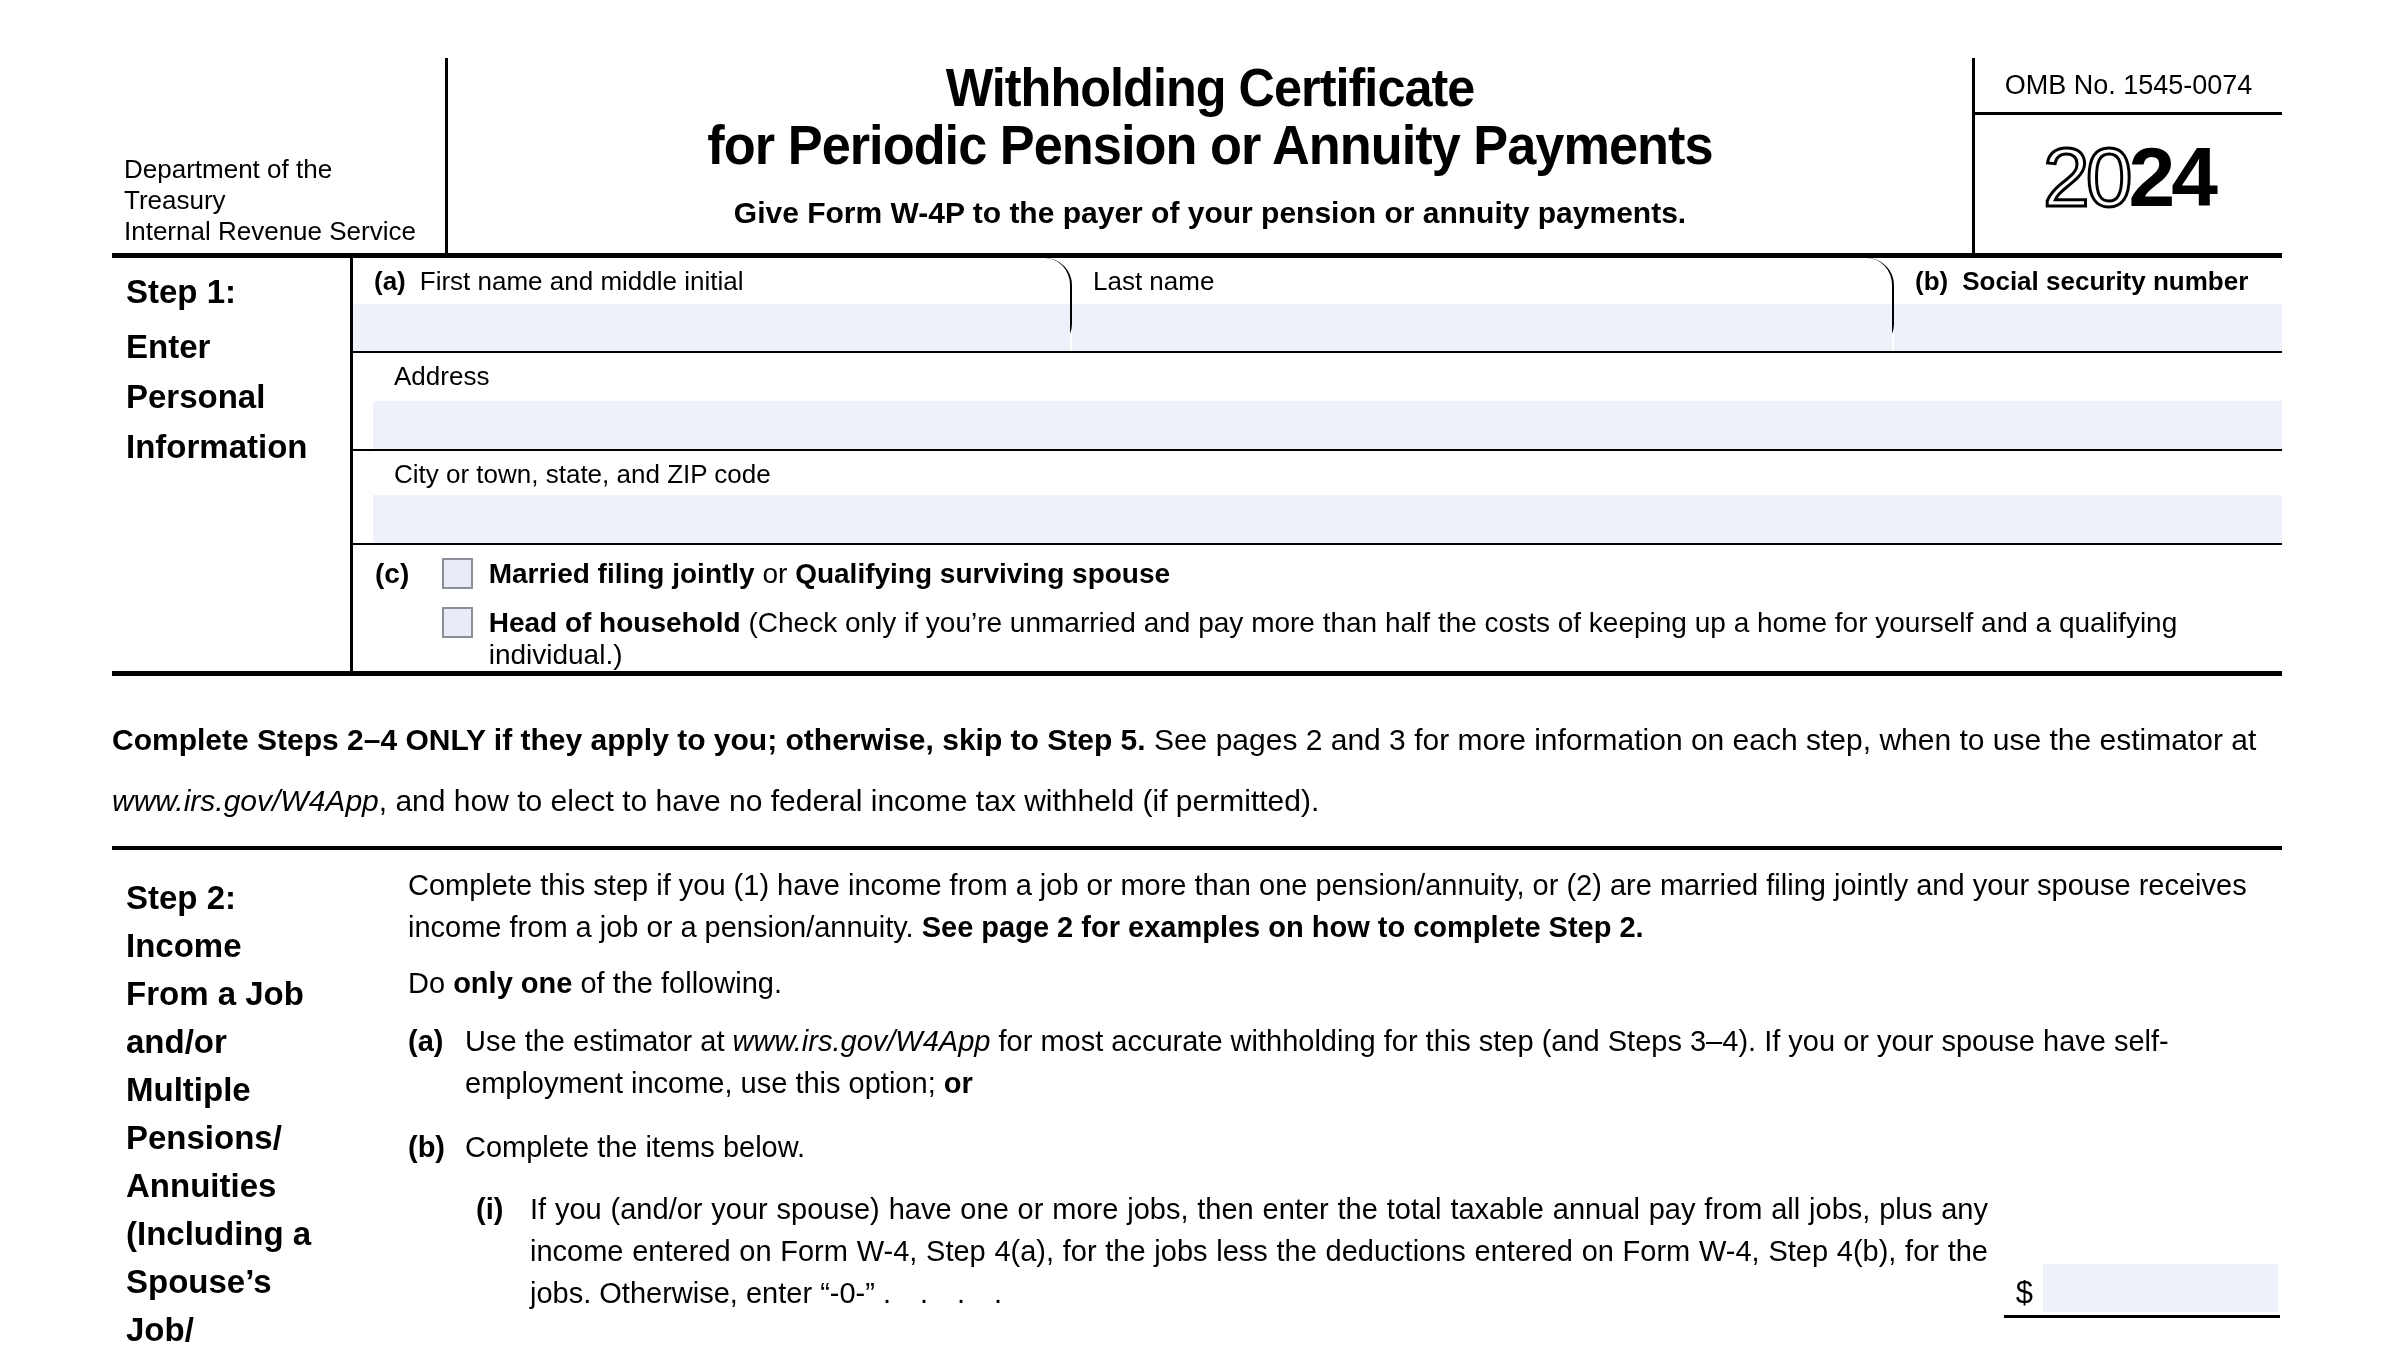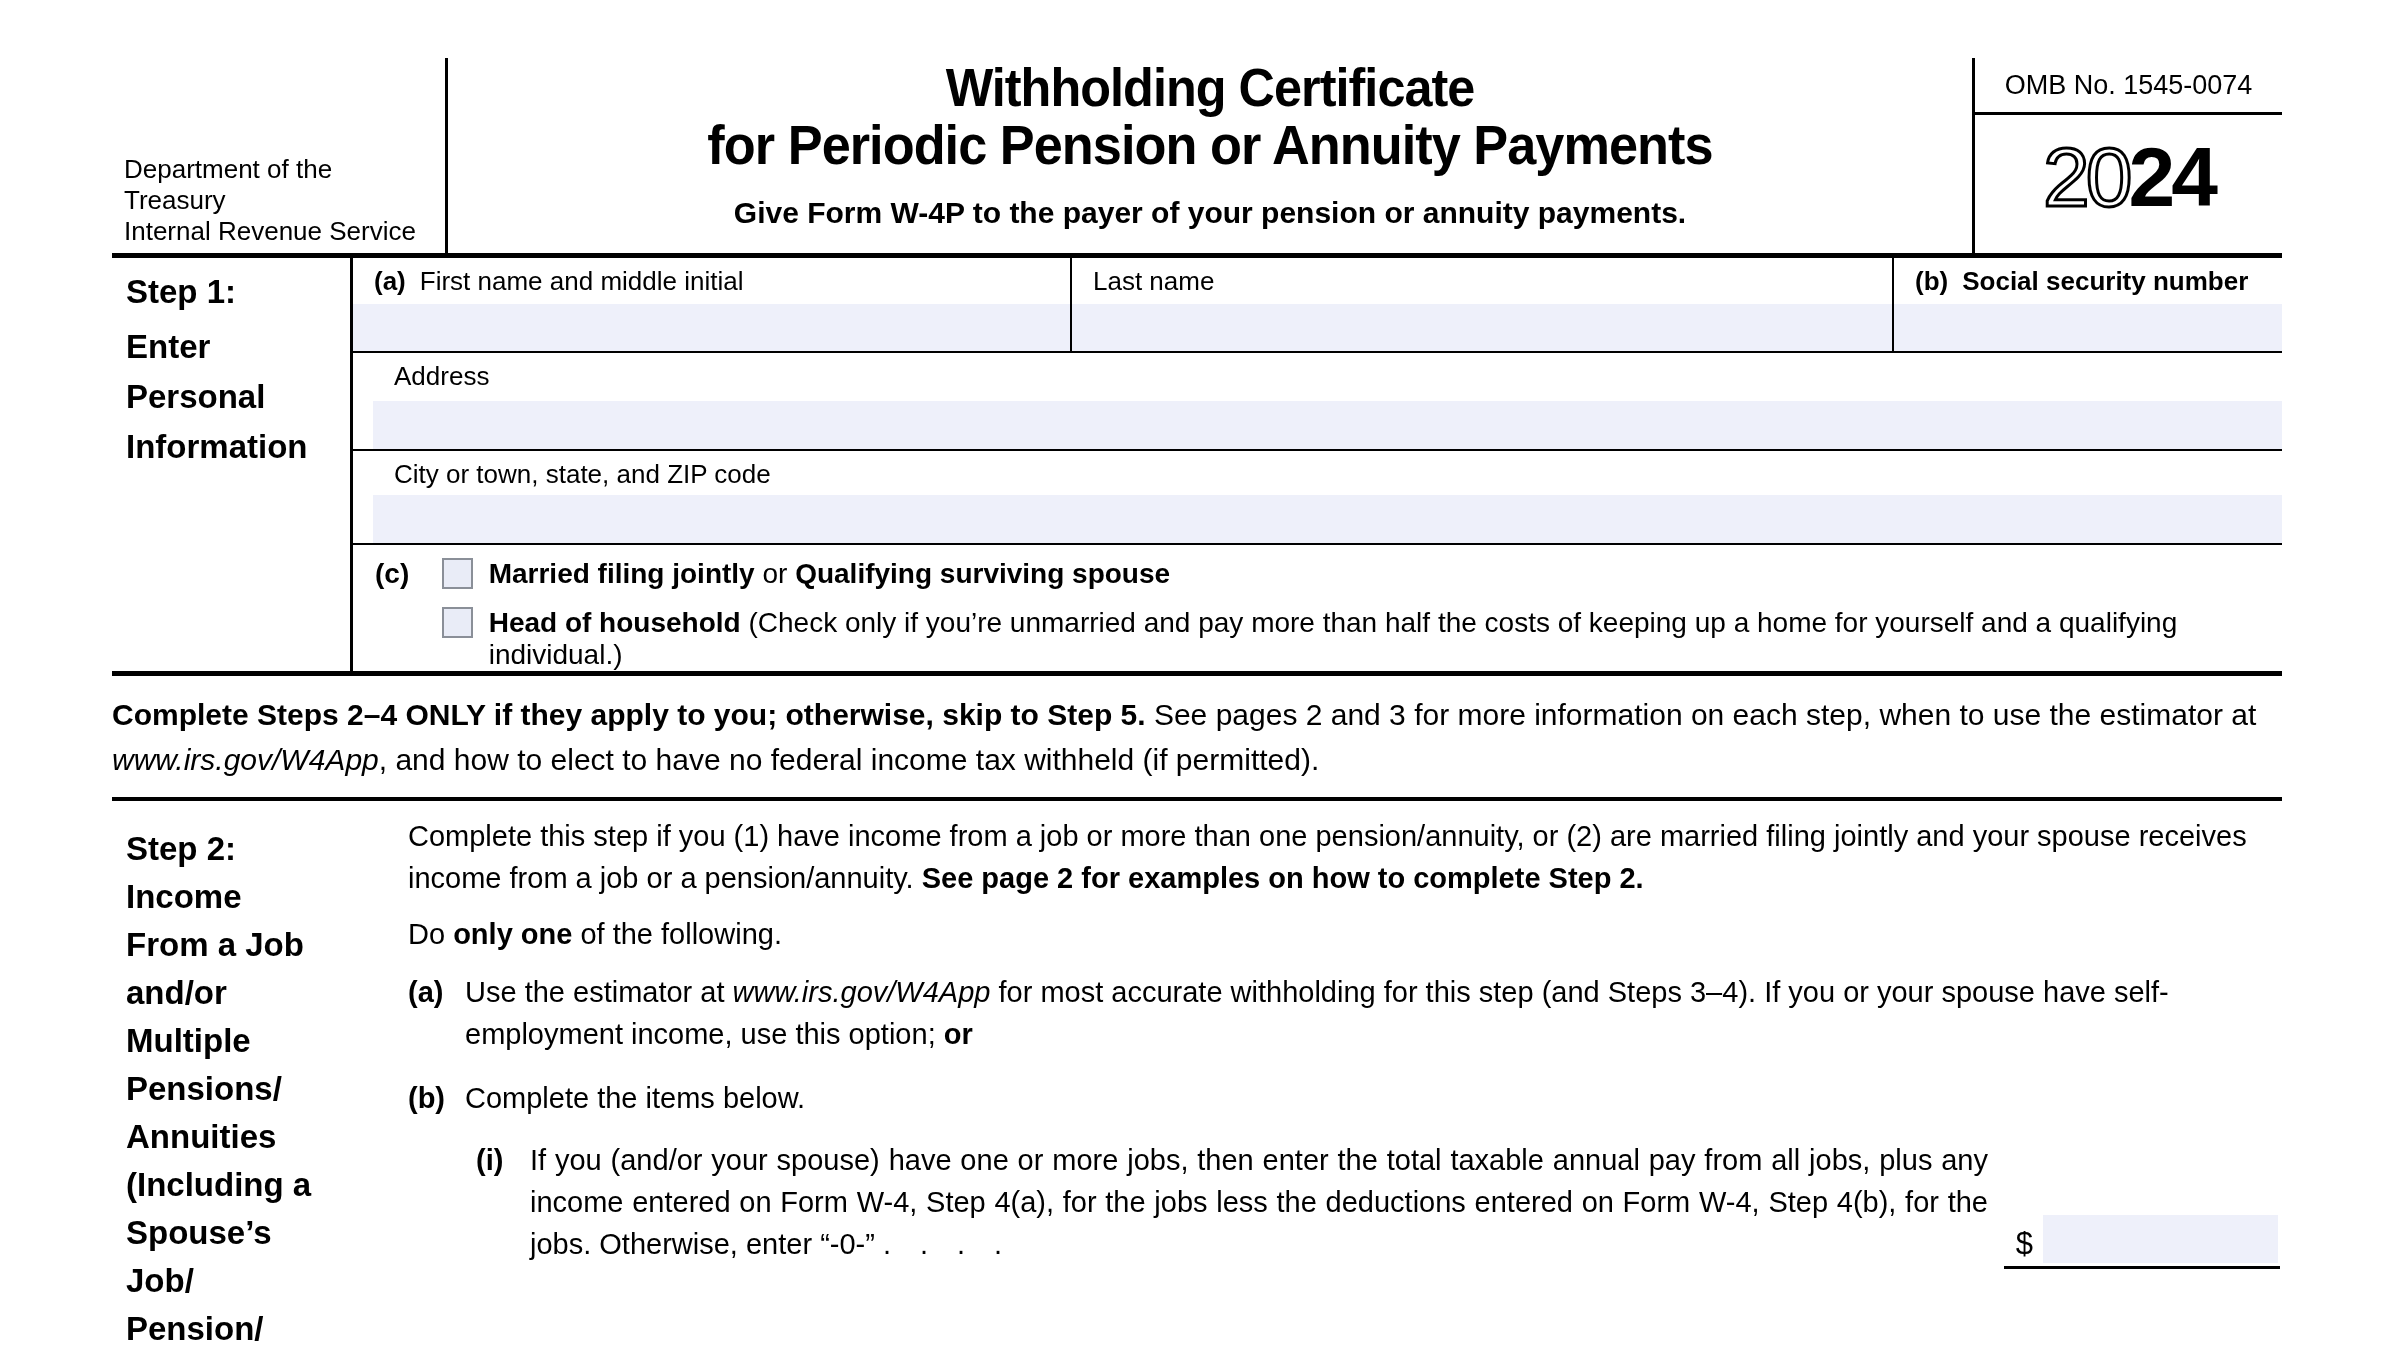--- a/index.html
+++ b/index.html
@@ -34,37 +34,37 @@
   .year-bold{font-weight:bold;}
 
   
   .step1{display:grid;grid-template-columns:241px 1929px;border-bottom:5px solid var(--ink);}
   .step-left{padding:14px 8px 0 14px;}
   .step-num{font-size:33px;font-weight:bold;line-height:40px;}
   .step-title{font-size:33px;font-weight:bold;line-height:50px;margin-top:10px;white-space:pre-line;}
   .step1-left{border-right:3px solid var(--ink);}
   .row-name{display:grid;grid-template-columns:719px 822px 388px;height:95px;border-bottom:2px solid var(--ink);}
   .fcell{display:flex;flex-direction:column;}
-  .fcell.sep{border-right:2px solid var(--ink);}
+  .fcell.sep{border-right:2px solid var(--ink);border-radius:27px;}
   .flabel{font-size:26px;padding:8px 6px 0 21px;}
   .flabel b{margin-right:14px;}
   .flabel.allbold{font-weight:bold;}
   .band{margin-top:auto;height:47px;background:var(--field);}
   .row-wide{height:98px;border-bottom:2px solid var(--ink);display:flex;flex-direction:column;padding-left:20px;}
   .row-wide.city{height:94px;}
   .row-wide .band{height:48px;}
   .row-c{padding:13px 0 0 22px;display:flex;}
   .c-marker{font-size:28px;font-weight:bold;width:68px;}
   .cb-list{display:flex;flex-direction:column;gap:17px;}
   .cb-line{display:flex;align-items:flex-start;}
   .checkbox{width:31px;height:31px;background:var(--cbfill);border:2px solid var(--cbborder);margin-right:16px;flex:none;}
   .cb-label{font-size:28px;line-height:32px;}
 
   
-  .notice{padding:16px 0 15px;font-size:30px;line-height:45px;border-bottom:4px solid var(--ink);}
+  .notice{padding:16px 0 15px;font-size:30px;line-height:61px;border-bottom:4px solid var(--ink);margin-top:17px;}
 
   
   .step2{display:grid;grid-template-columns:296px 1874px;padding-top:14px;}
   .step2 .step-title{line-height:48px;margin-top:4px;}
   .s2-body{font-size:29px;line-height:42px;}
   .s2-body p{margin-bottom:14px;}
   .s2-body p.do-line{margin-bottom:16px;}
   .item{position:relative;padding-left:57px;}
   .item .marker{position:absolute;left:0;font-weight:bold;}
   .item-a{margin-bottom:22px;}

